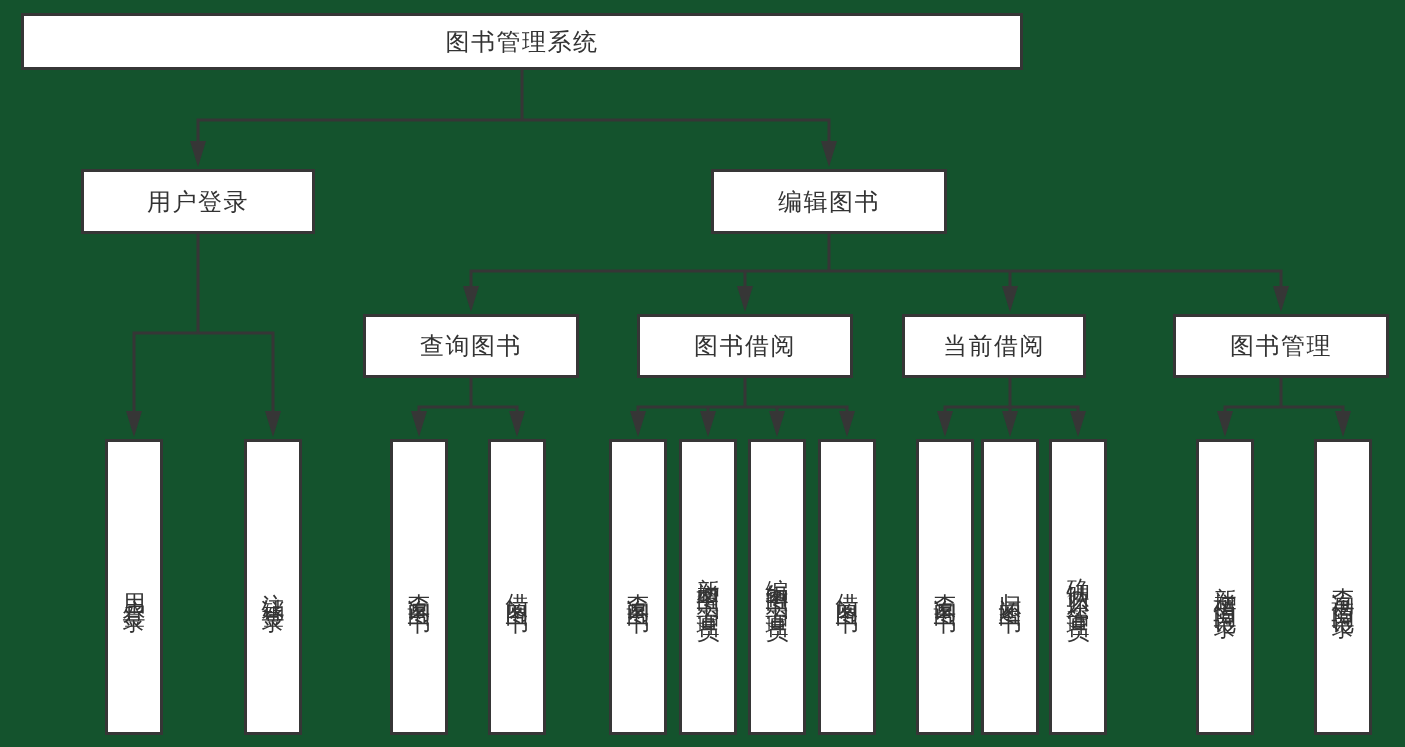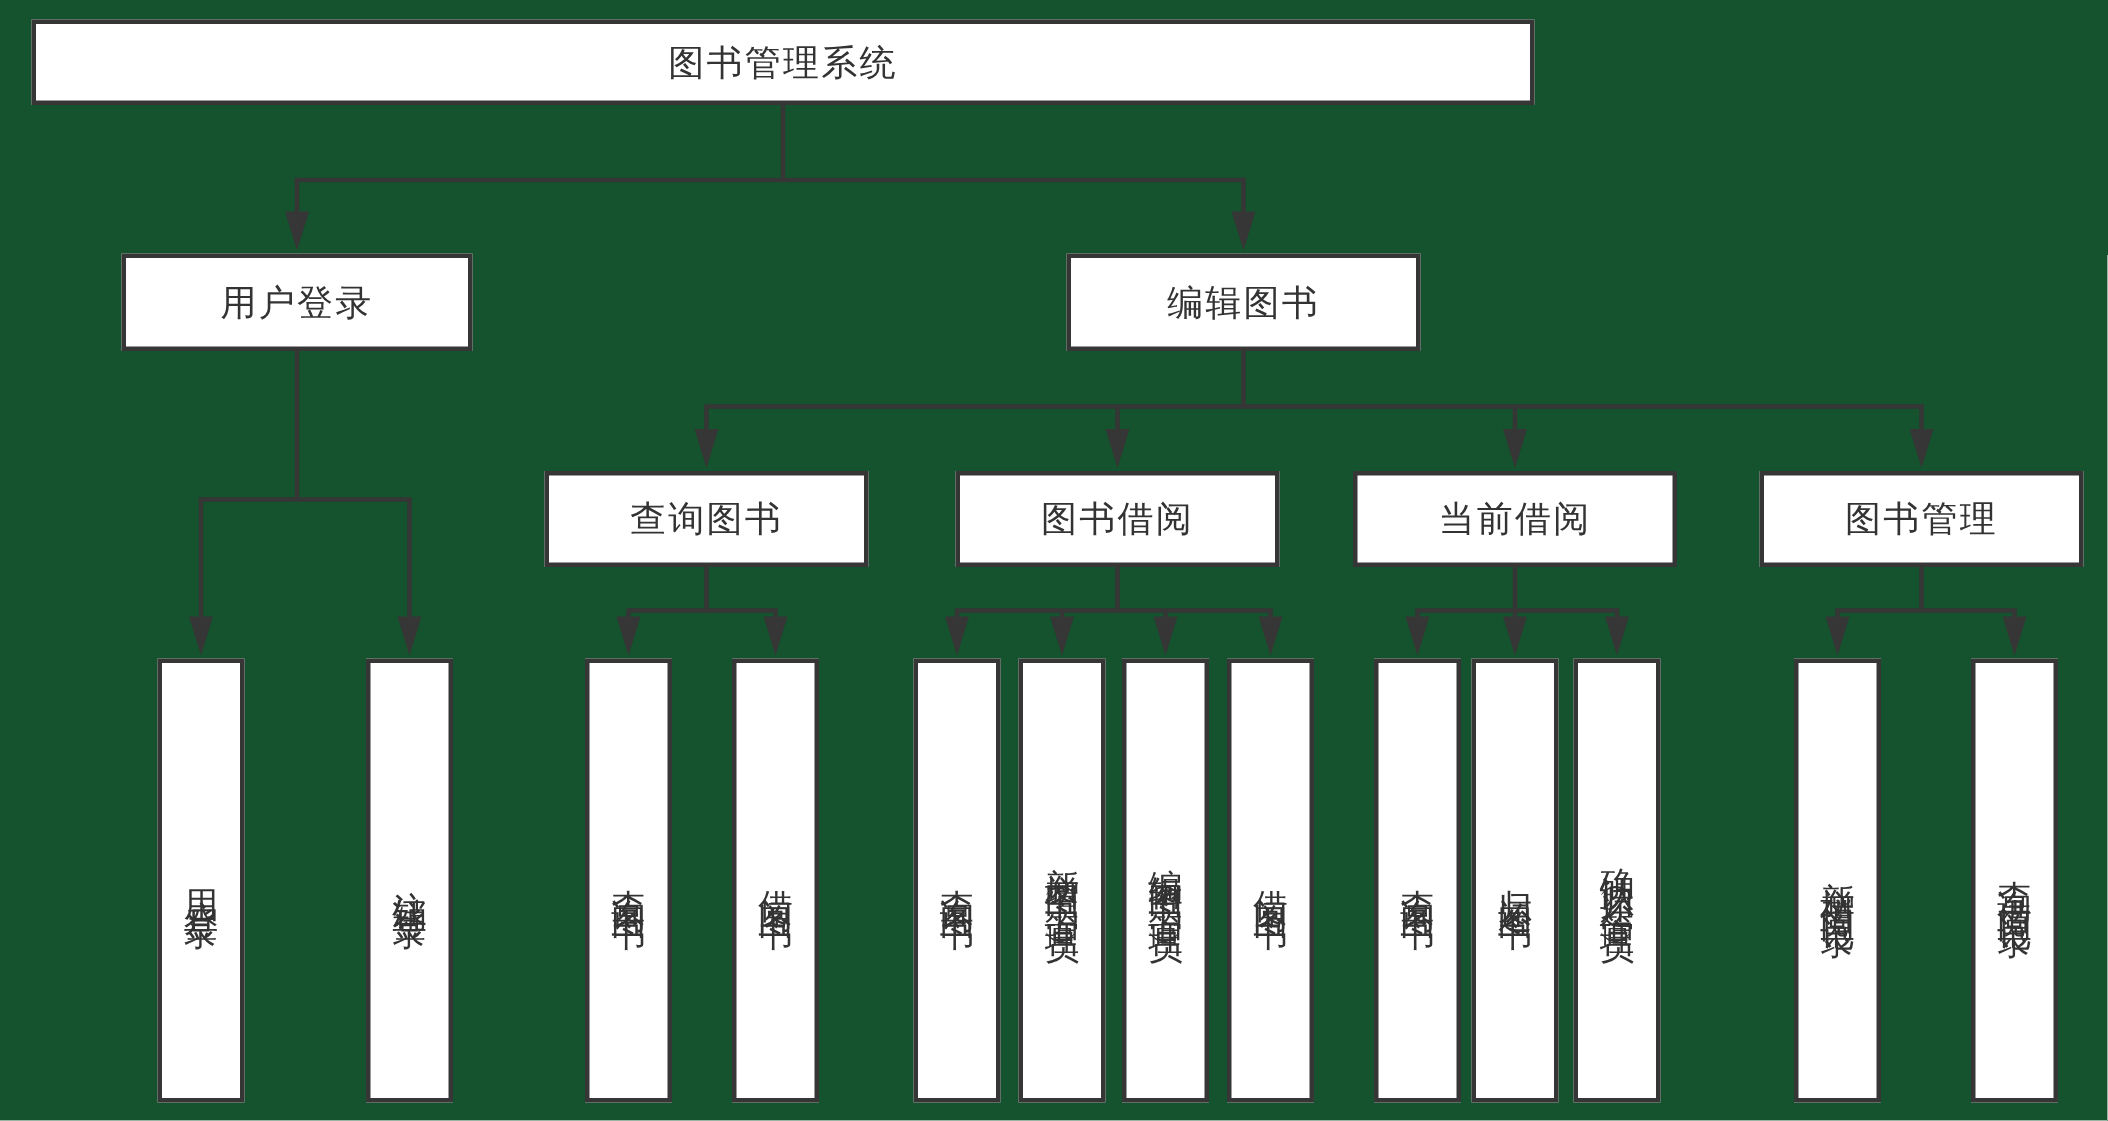--- a/index.html
+++ b/index.html
@@ -90,21 +90,21 @@
     </g>
   </svg>
 
   <div class="hbox" style="left:21px; top:13px; width:1002px; height:57px;">图书管理系统</div>
 
   <div class="hbox" style="left:81px; top:169px; width:234px; height:65px;">用户登录</div>
   <div class="hbox" style="left:711px; top:169px; width:236px; height:65px;">编辑图书</div>
 
   <div class="hbox" style="left:363px; top:314px; width:216px; height:64px;">查询图书</div>
   <div class="hbox" style="left:637px; top:314px; width:216px; height:64px;">图书借阅</div>
-  <div class="hbox" style="left:902px; top:314px; width:216px; height:64px;">当前借阅</div>
+  <div class="hbox" style="left:902px; top:314px; width:184px; height:64px;">当前借阅</div>
   <div class="hbox" style="left:1173px; top:314px; width:216px; height:64px;">图书管理</div>
 
   <div class="vbox" style="left:105px; top:439px; width:58px; height:296px;">用户登录</div>
   <div class="vbox" style="left:244px; top:439px; width:58px; height:296px;">注销登录</div>
 
   <div class="vbox" style="left:390px; top:439px; width:58px; height:296px;">查询图书</div>
   <div class="vbox" style="left:488px; top:439px; width:58px; height:296px;">借阅图书</div>
 
   <div class="vbox" style="left:609px; top:439px; width:58px; height:296px;">查询图书</div>
   <div class="vbox" style="left:679px; top:439px; width:58px; height:296px;">新增图书（管理员）</div>

